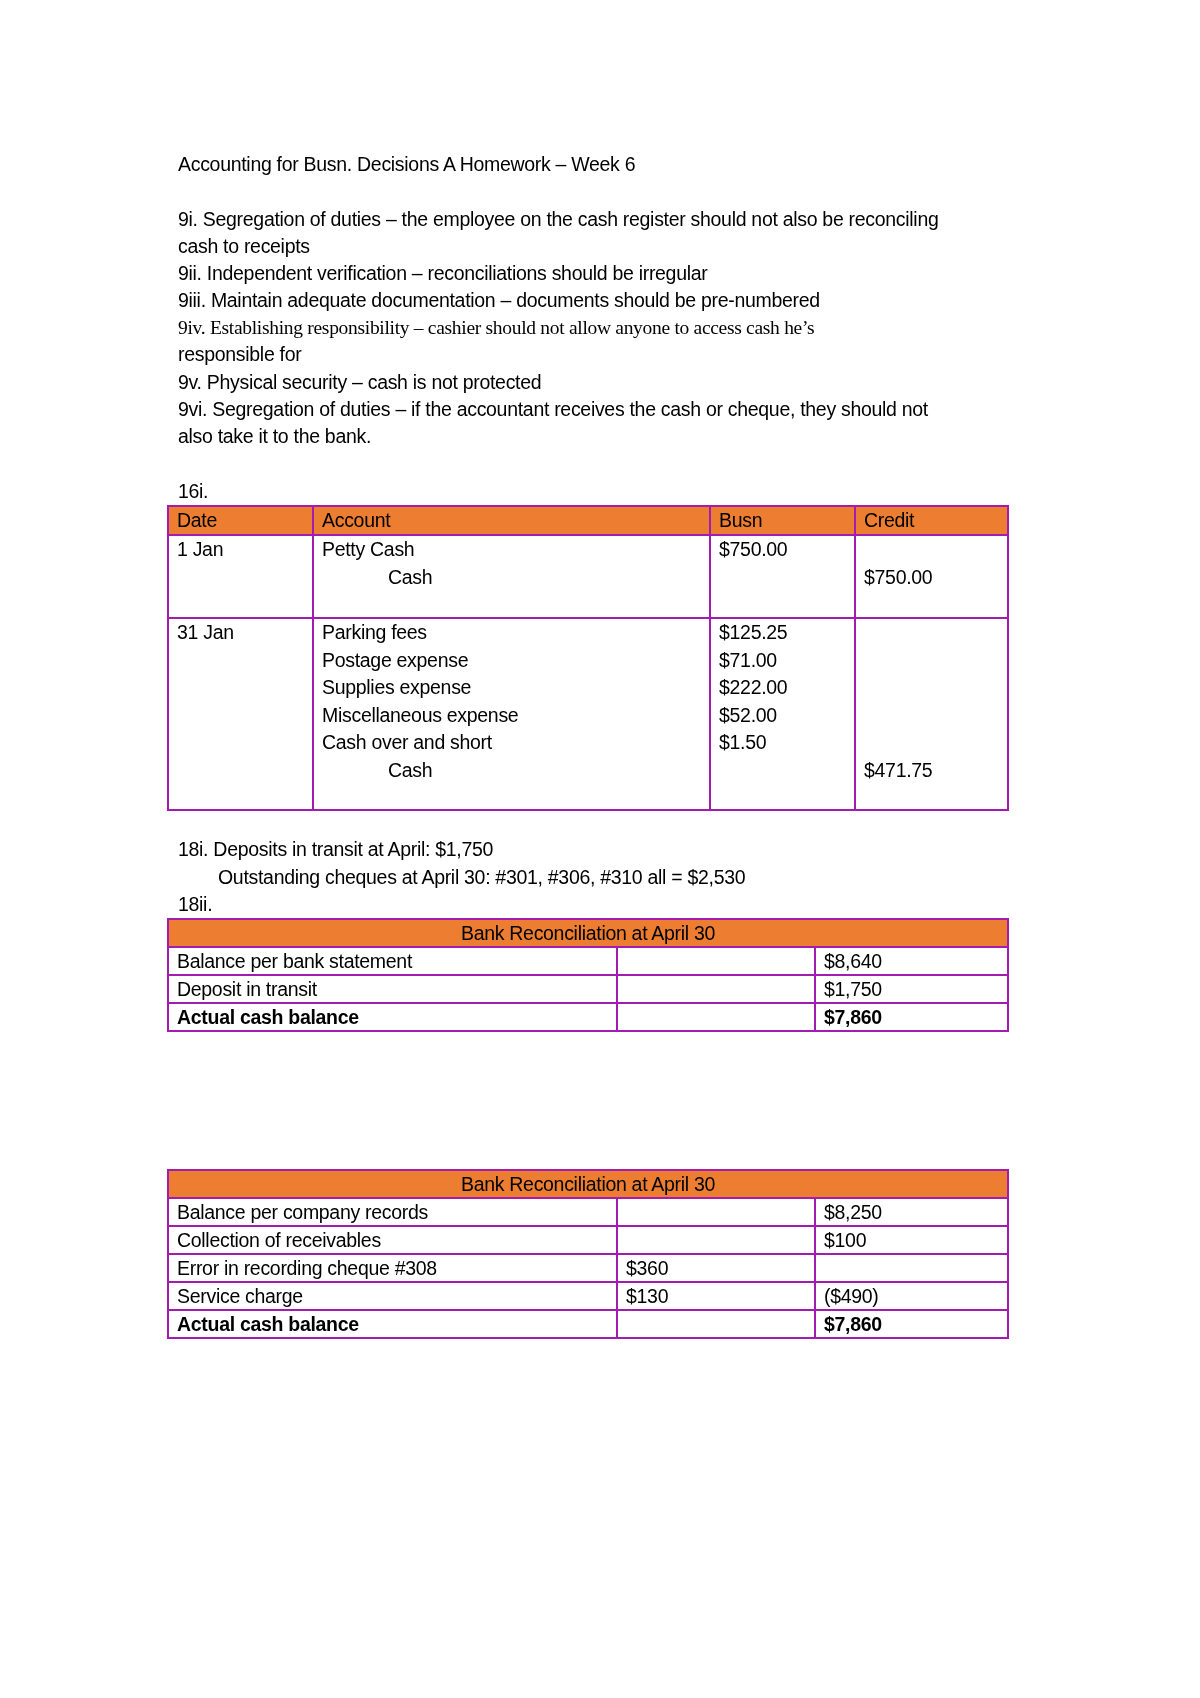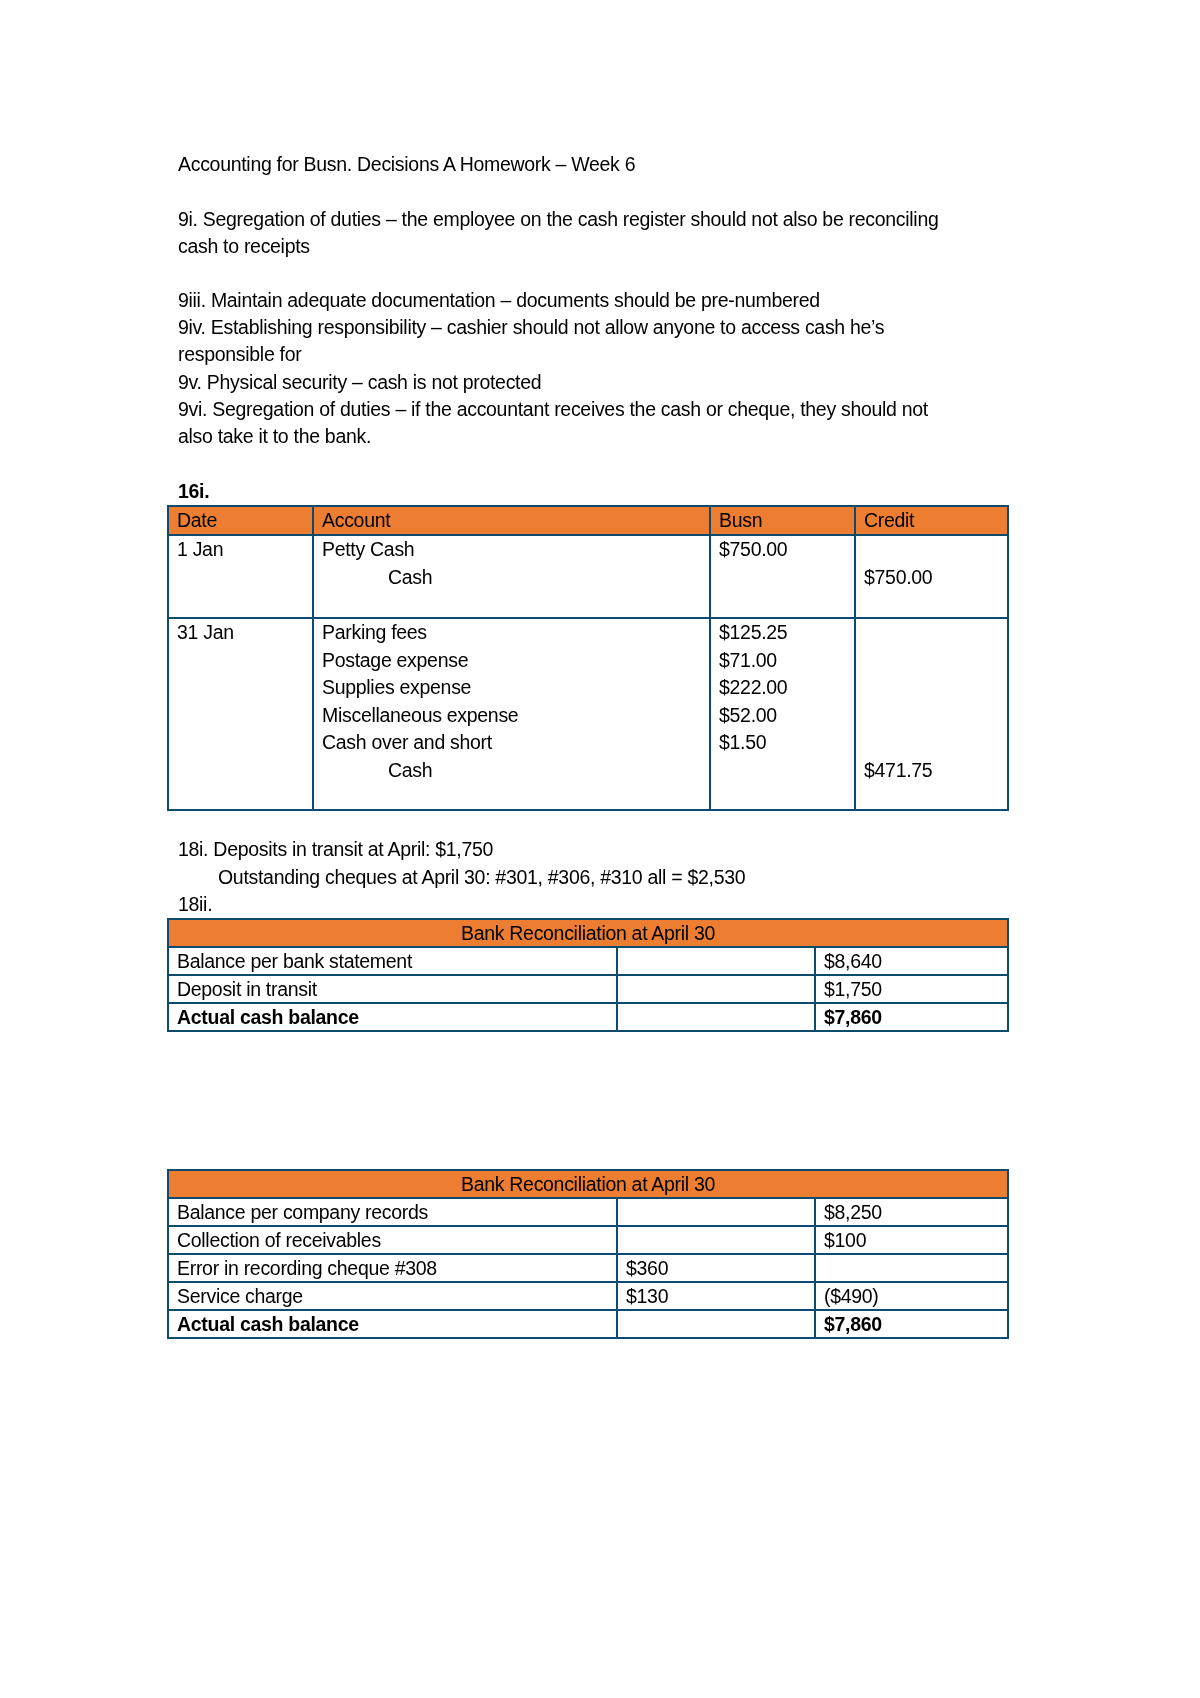--- a/index.html
+++ b/index.html
@@ -3,46 +3,47 @@
 <meta charset="utf-8">
 <style>
   html, body { margin: 0; padding: 0; background: #ffffff; }
   body { width: 1200px; height: 1698px; position: relative; overflow: hidden;
          font-family: "Liberation Sans", "DejaVu Sans", sans-serif; color: #000; }
   .page { position: absolute; left: 0; top: 16px; width: 1200px; height: 1642px; margin-left: 44px; }
   .line { position: absolute; left: 134px; font-size: 19.5px; line-height: 27px; white-space: nowrap; letter-spacing: -0.3px; }
   .indent { left: 174px; }
   table { border-collapse: collapse; position: absolute; left: 123px; width: 840px;
           font-size: 19.5px; letter-spacing: -0.3px; table-layout: fixed; }
-  td, th { border: 2px solid #0c4a6e; padding: 0 8px; vertical-align: top; font-weight: normal; }
+  td, th { border: 2px solid #a21caf; padding: 0 8px; vertical-align: top; font-weight: normal; }
   .hdr { background: #ED7D31; text-align: left; height: 27px; line-height: 27px; }
   .hdr-center { text-align: center; }
   .r { text-align: left; }
   .sub2 { padding-left: 66px; }
   .bold { font-weight: bold; }
   .cell-lines div { line-height: 27.5px; height: 27.5px; }
   .rc td { height: 26px; line-height: 26px; }
 </style>
 </head>
 <body>
 
 <div class="page">
 
   <div class="line" style="top:135px;">Accounting for Busn. Decisions A Homework – Week 6</div>
 
   <div class="line" style="top:190px;">9i. Segregation of duties – the employee on the cash register should not also be reconciling</div>
   <div class="line" style="top:217px;">cash to receipts</div>
+  <div class="line" style="top:244px;">9ii. Independent verification – reconciliations should be irregular</div>
   <div class="line" style="top:271px;">9iii. Maintain adequate documentation – documents should be pre-numbered</div>
-  <div class="line" style="top:298px;">9iv. Establishing responsibility – cashier should not allow anyone to access cash he’s</div>
+  <div class="line" style="top:298px;font-family:Liberation Serif, serif;">9iv. Establishing responsibility – cashier should not allow anyone to access cash he’s</div>
   <div class="line" style="top:325px;">responsible for</div>
   <div class="line" style="top:353px;">9v. Physical security – cash is not protected</div>
   <div class="line" style="top:380px;">9vi. Segregation of duties – if the accountant receives the cash or cheque, they should not</div>
   <div class="line" style="top:407px;">also take it to the bank.</div>
 
-  <div class="line" style="top:462px;font-weight:bold;">16i.</div>
+  <div class="line" style="top:462px;">16i.</div>
 
   <table style="top:489px;">
     <colgroup>
       <col style="width:145px">
         <col style="width:397px">
         <col style="width:145px">
         <col style="width:153px">
     </colgroup>
     <tbody>
         <tr>

